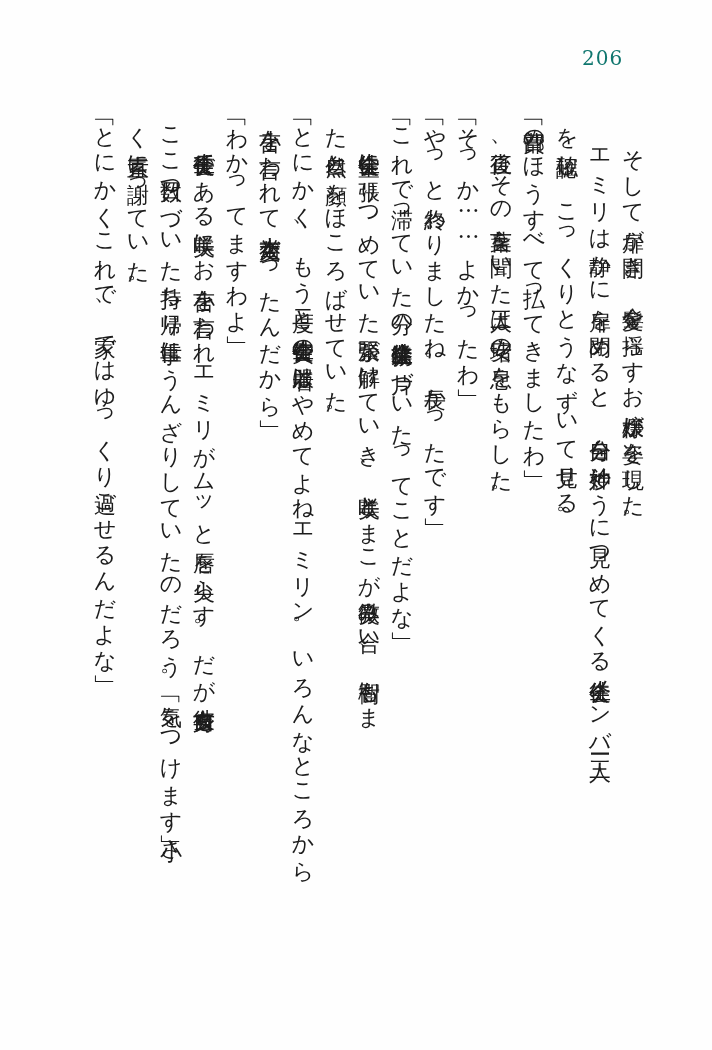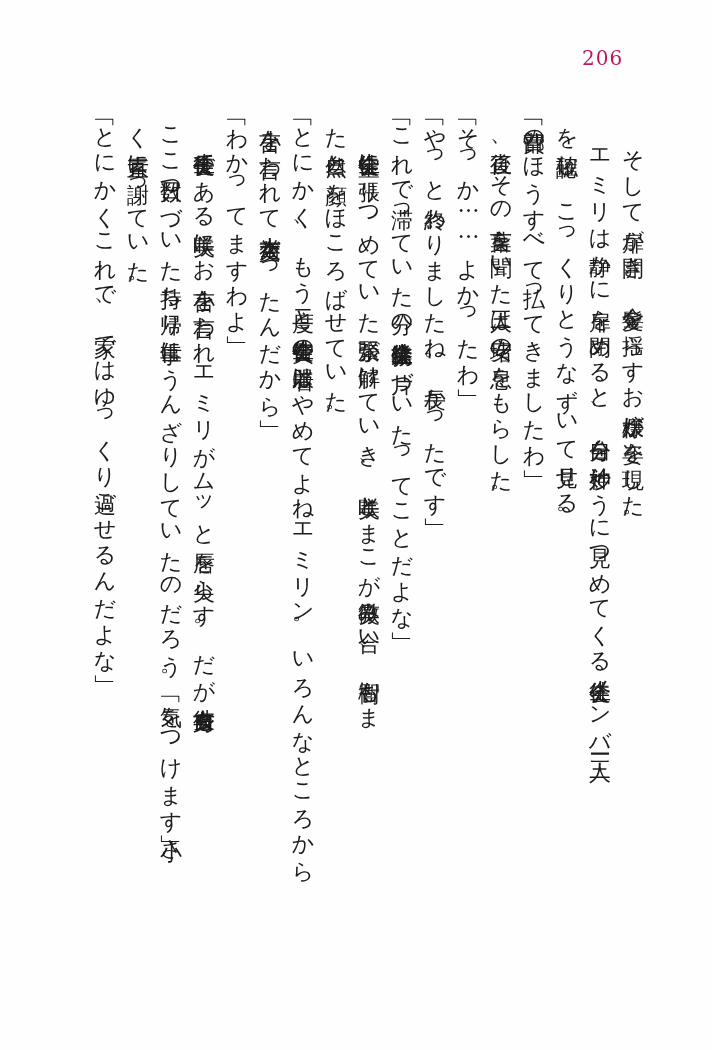--- a/index.html
+++ b/index.html
@@ -17,21 +17,21 @@
     background: #fefefe;
     font-family: "DejaVu Serif", "Liberation Serif", serif;
     color: #1c1c1c;
   }
   .page-number {
     position: absolute;
     top: 46px;
     left: 582px;
     font-size: 20px;
     letter-spacing: 1px;
-    color: #be185d;
+    color: #0f766e;
   }
   .text-block {
     position: absolute;
     top: 112px;
     right: 62px;
     height: 882px;
     writing-mode: vertical-rl;
     text-orientation: upright;
     font-size: 22px;
     line-height: 33px; 

